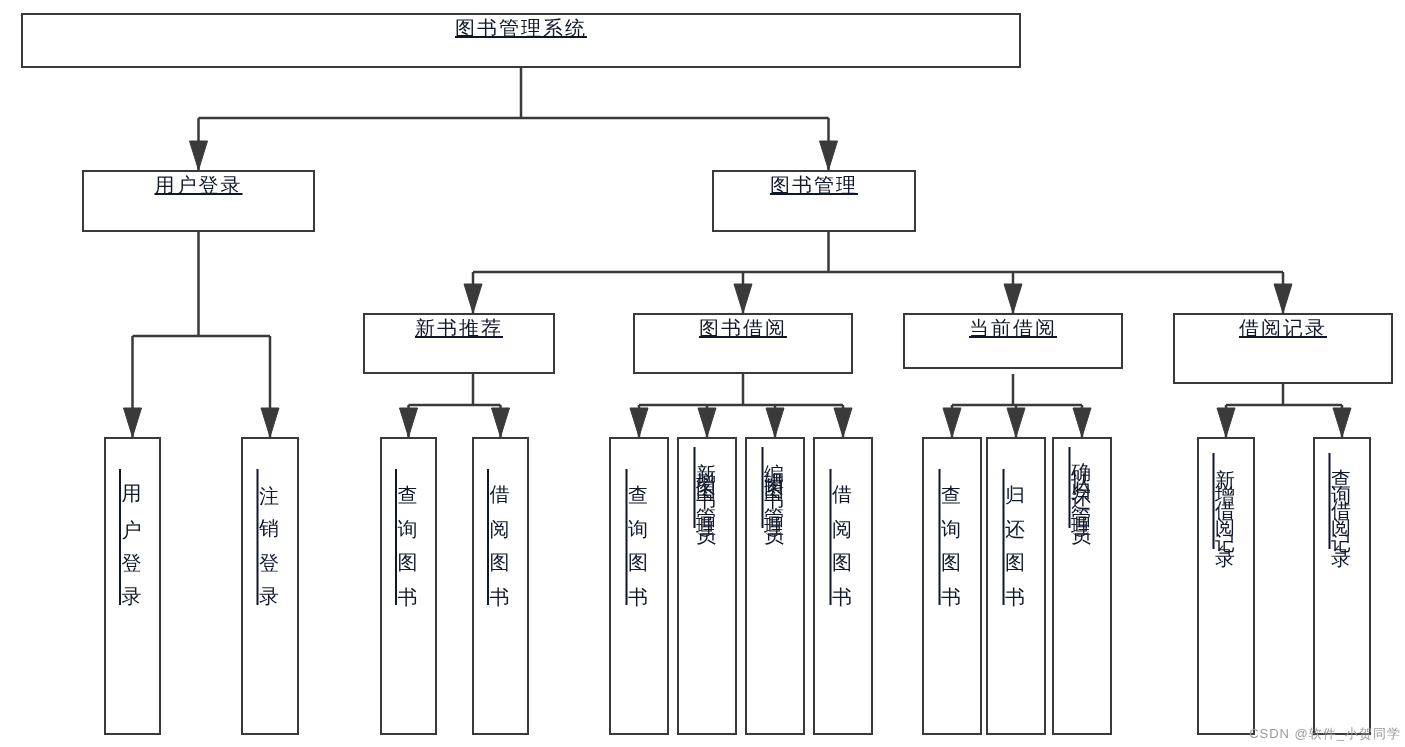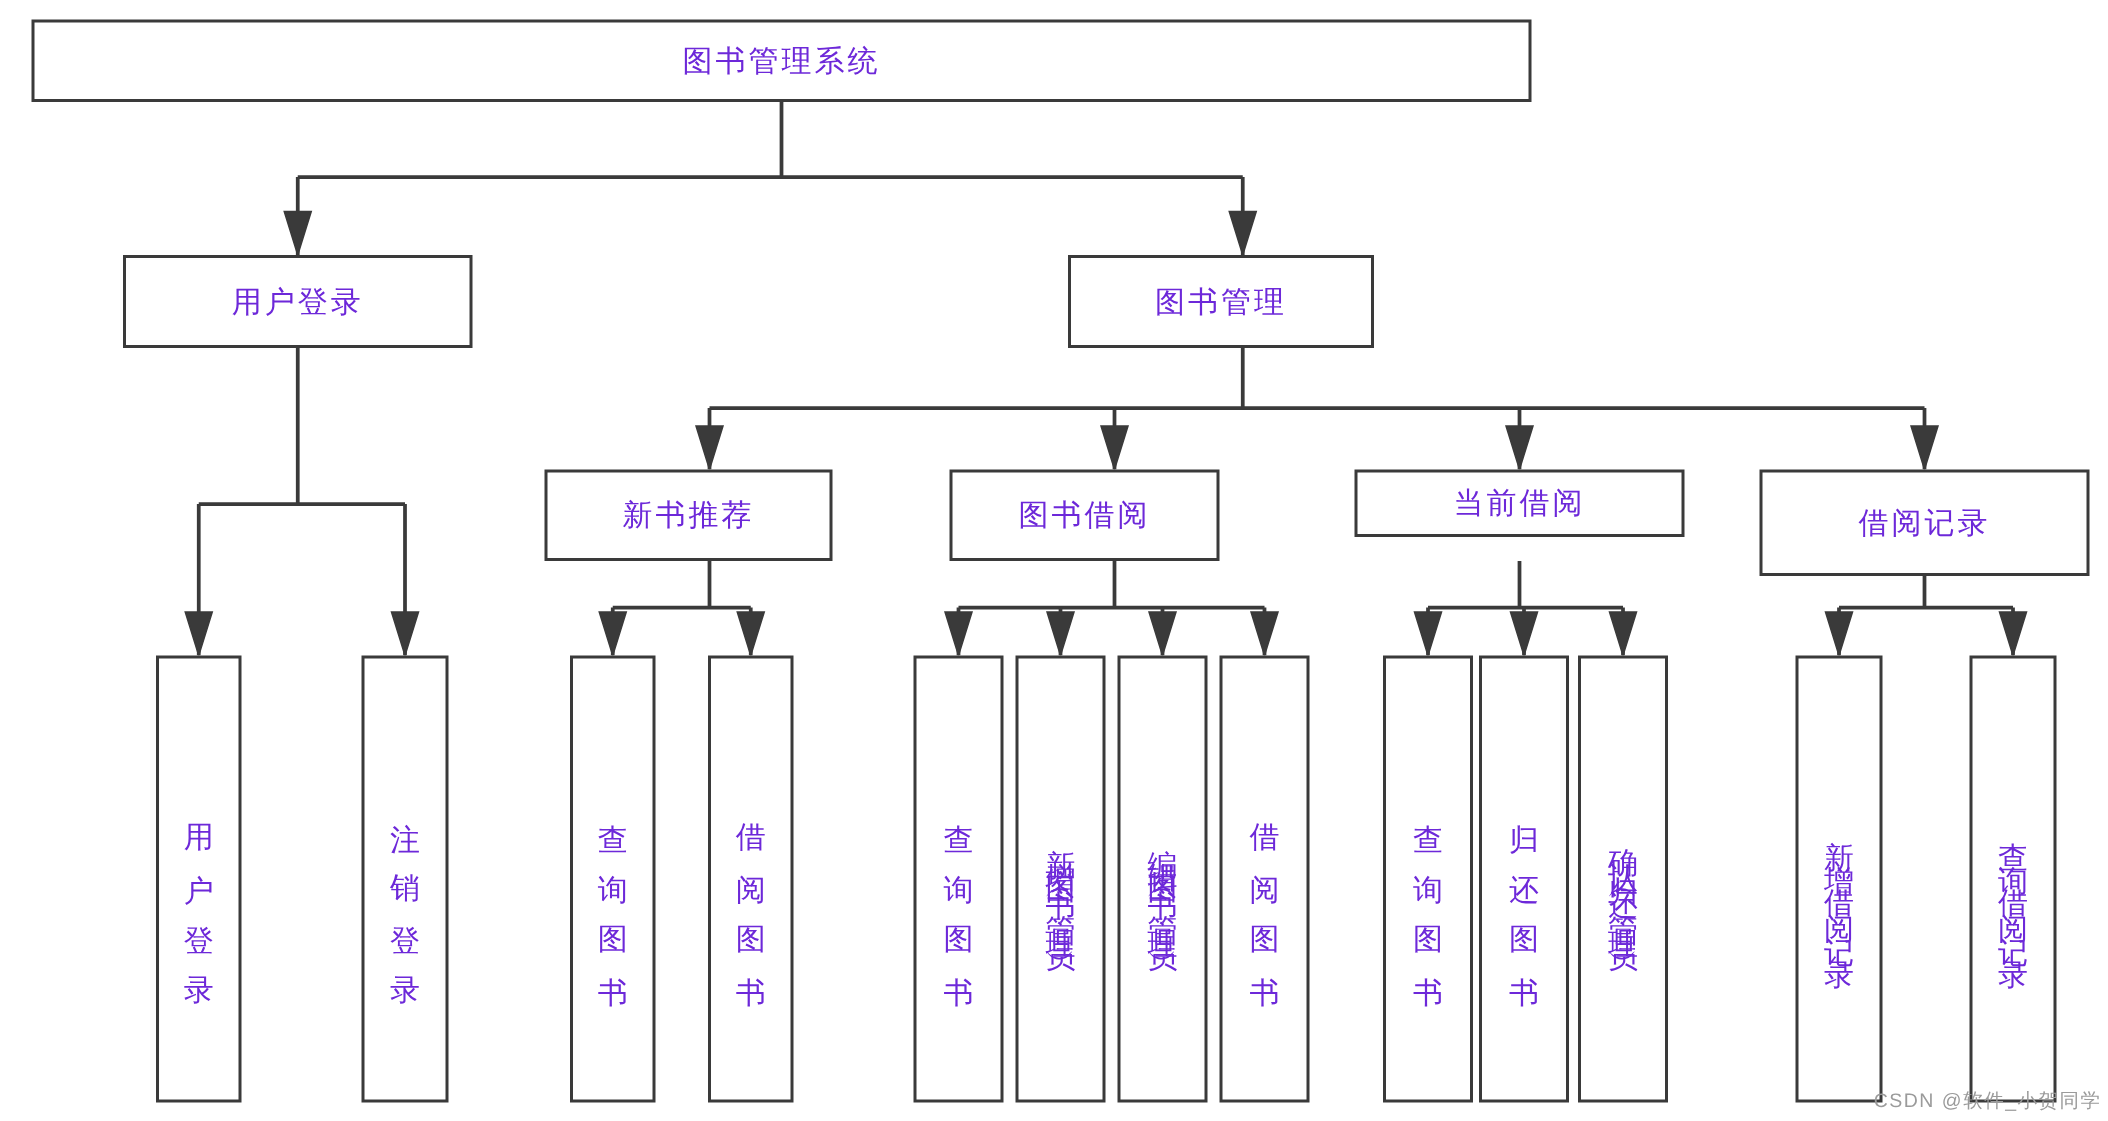--- a/index.html
+++ b/index.html
@@ -22,23 +22,23 @@
     width: 1405px;
     height: 747px;
     pointer-events: none;
   }
   .node {
     position: absolute;
     box-sizing: border-box;
     border: 2.5px solid #3a3a3a;
     background: #ffffff;
     display: flex;
-    align-items: center;
     justify-content: center;
-    color: #6d28d9;
+    color: #0f172a;
+    text-decoration: underline;
   }
   .node .label {
     font-size: 20px;
     letter-spacing: 2px;
     white-space: nowrap;
   }
   .leaf .label {
     writing-mode: vertical-rl;
     text-orientation: mixed;
     font-size: 20px;
@@ -107,24 +107,24 @@
   <div class="node" style="left:82px; top:170px; width:233px; height:62px;">
     <span class="label">用户登录</span>
   </div>
   <div class="node" style="left:712px; top:170px; width:204px; height:62px;">
     <span class="label">图书管理</span>
   </div>
 
   <div class="node" style="left:363px; top:313px; width:192px; height:61px;">
     <span class="label">新书推荐</span>
   </div>
-  <div class="node" style="left:633px; top:313px; width:180px; height:61px;">
+  <div class="node" style="left:633px; top:313px; width:220px; height:61px;">
     <span class="label">图书借阅</span>
   </div>
-  <div class="node" style="left:903px; top:313px; width:220px; height:45px;">
+  <div class="node" style="left:903px; top:313px; width:220px; height:56px;">
     <span class="label">当前借阅</span>
   </div>
   <div class="node" style="left:1173px; top:313px; width:220px; height:71px;">
     <span class="label">借阅记录</span>
   </div>
 
   <div class="node leaf" style="left:104px; top:437px; width:57px; height:298px;">
     <span class="label v4">用户登录</span>
   </div>
   <div class="node leaf" style="left:241px; top:437px; width:58px; height:298px;">

